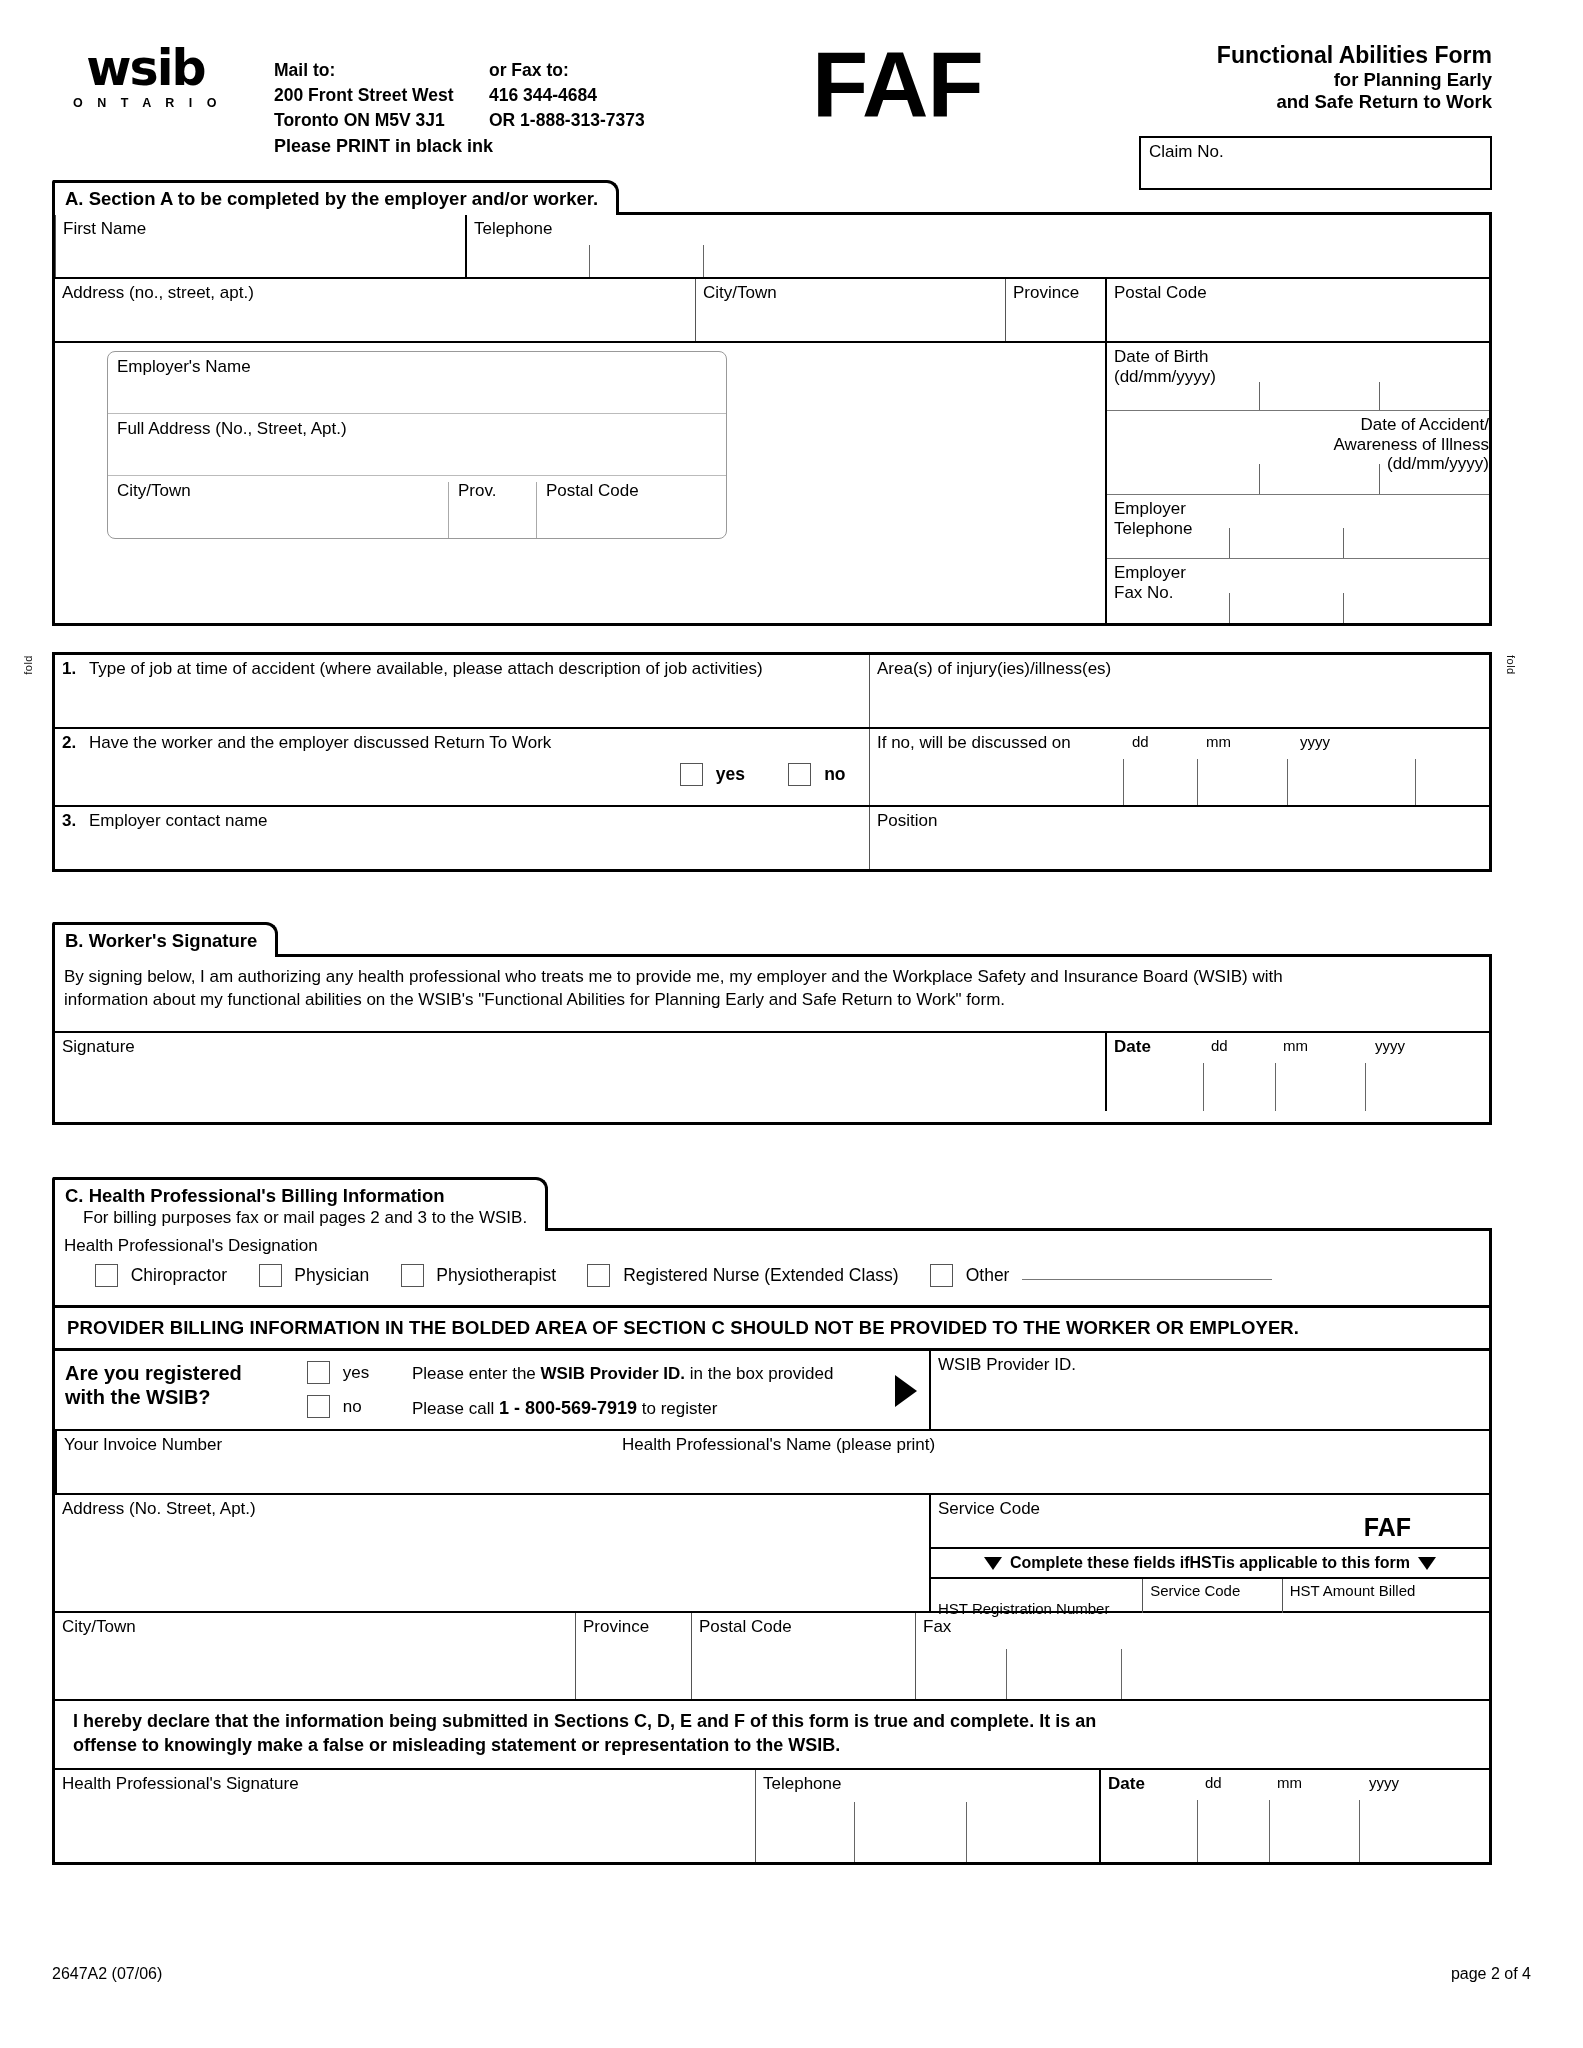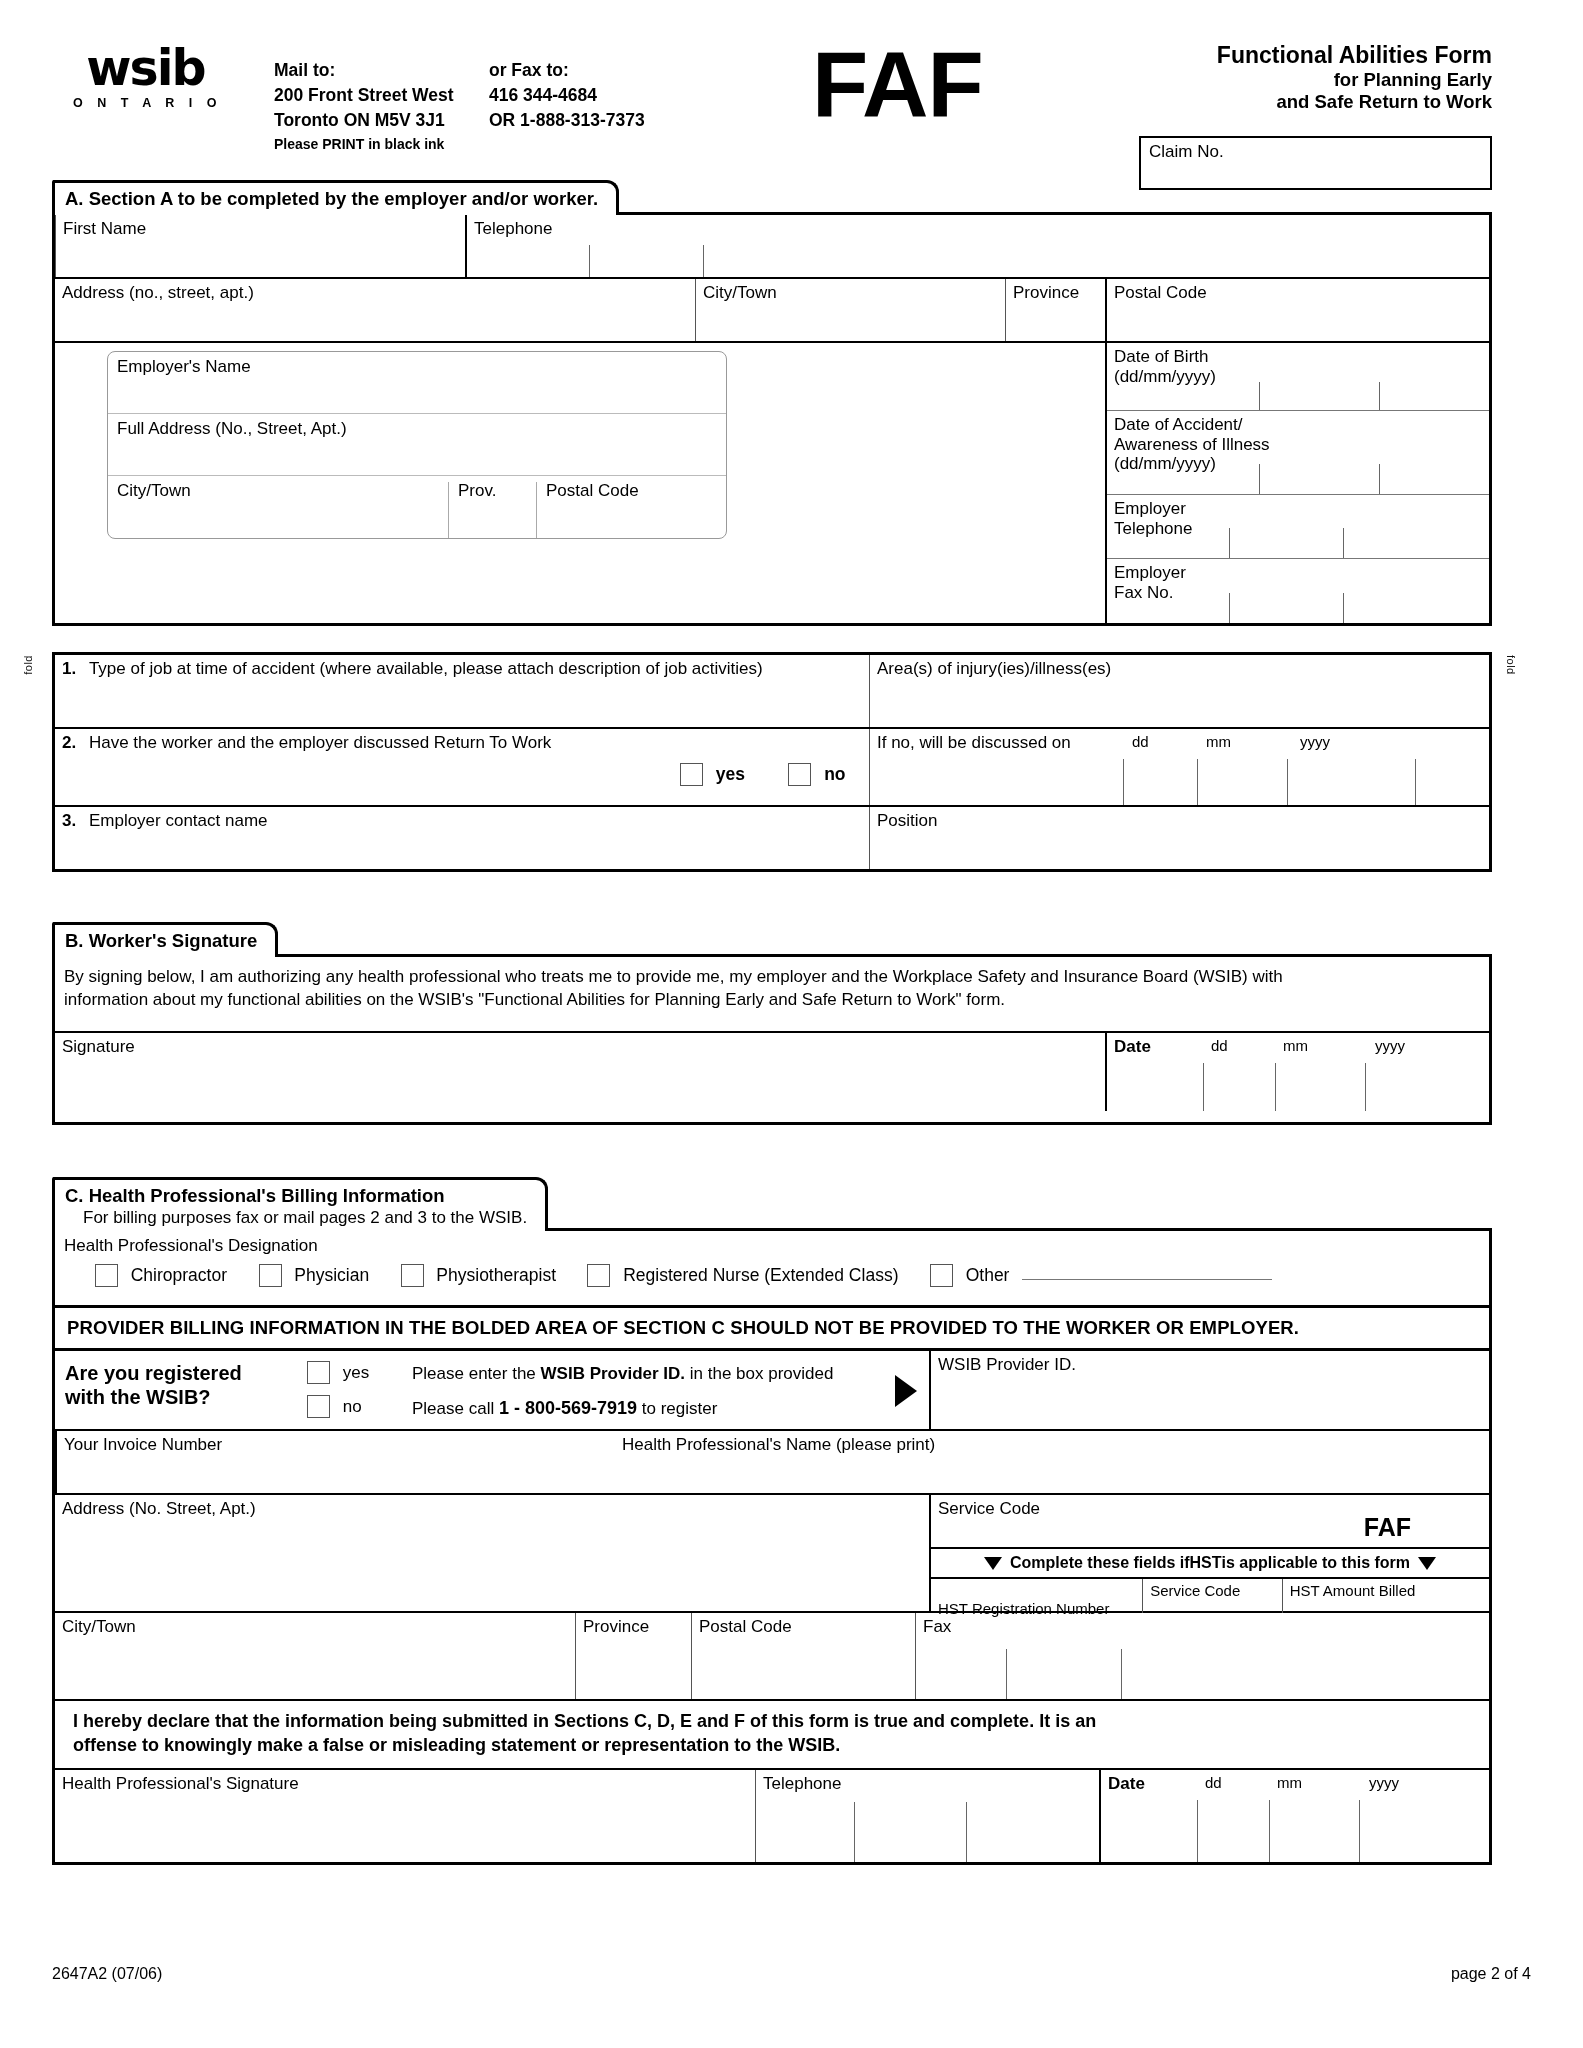--- a/index.html
+++ b/index.html
@@ -69,21 +69,21 @@
     left: 437px;
     top: 34px;
     font-size: 17.5px;
     font-weight: bold;
     line-height: 1.43;
   }
   .printnote {
     position: absolute;
     left: 222px;
     top: 112px;
-    font-size: 14px;
+    font-size: 18px;
     font-weight: bold;
   }
   .faf-big {
     position: absolute;
     left: 760px;
     top: 14px;
     font-family: "Liberation Sans", sans-serif;
     font-weight: bold;
     font-size: 92px;
     letter-spacing: -1px;
@@ -361,21 +361,21 @@
 
           <div class="cell blk" style="width:384px; height:280px; padding:0;">
 
             <div class="cell thinbb" style="height:68px;">
               <span class="lbl">Date of Birth</span>
               <span class="lbl">(dd/mm/yyyy)</span>
               <div class="vsep" style="left:152px; height:28px;"></div>
               <div class="vsep" style="left:272px; height:28px;"></div>
             </div>
 
-            <div class="cell thinbb" style="height:84px;">
+            <div class="cell thinbb" style="height:84px;text-align:right;">
               <span class="lbl">Date of Accident/</span>
               <span class="lbl">Awareness of Illness</span>
               <span class="lbl">(dd/mm/yyyy)</span>
               <div class="vsep" style="left:152px; height:30px;"></div>
               <div class="vsep" style="left:272px; height:30px;"></div>
             </div>
 
             <div class="cell thinbb" style="height:64px;">
               <span class="lbl">Employer</span>
               <span class="lbl">Telephone</span>

